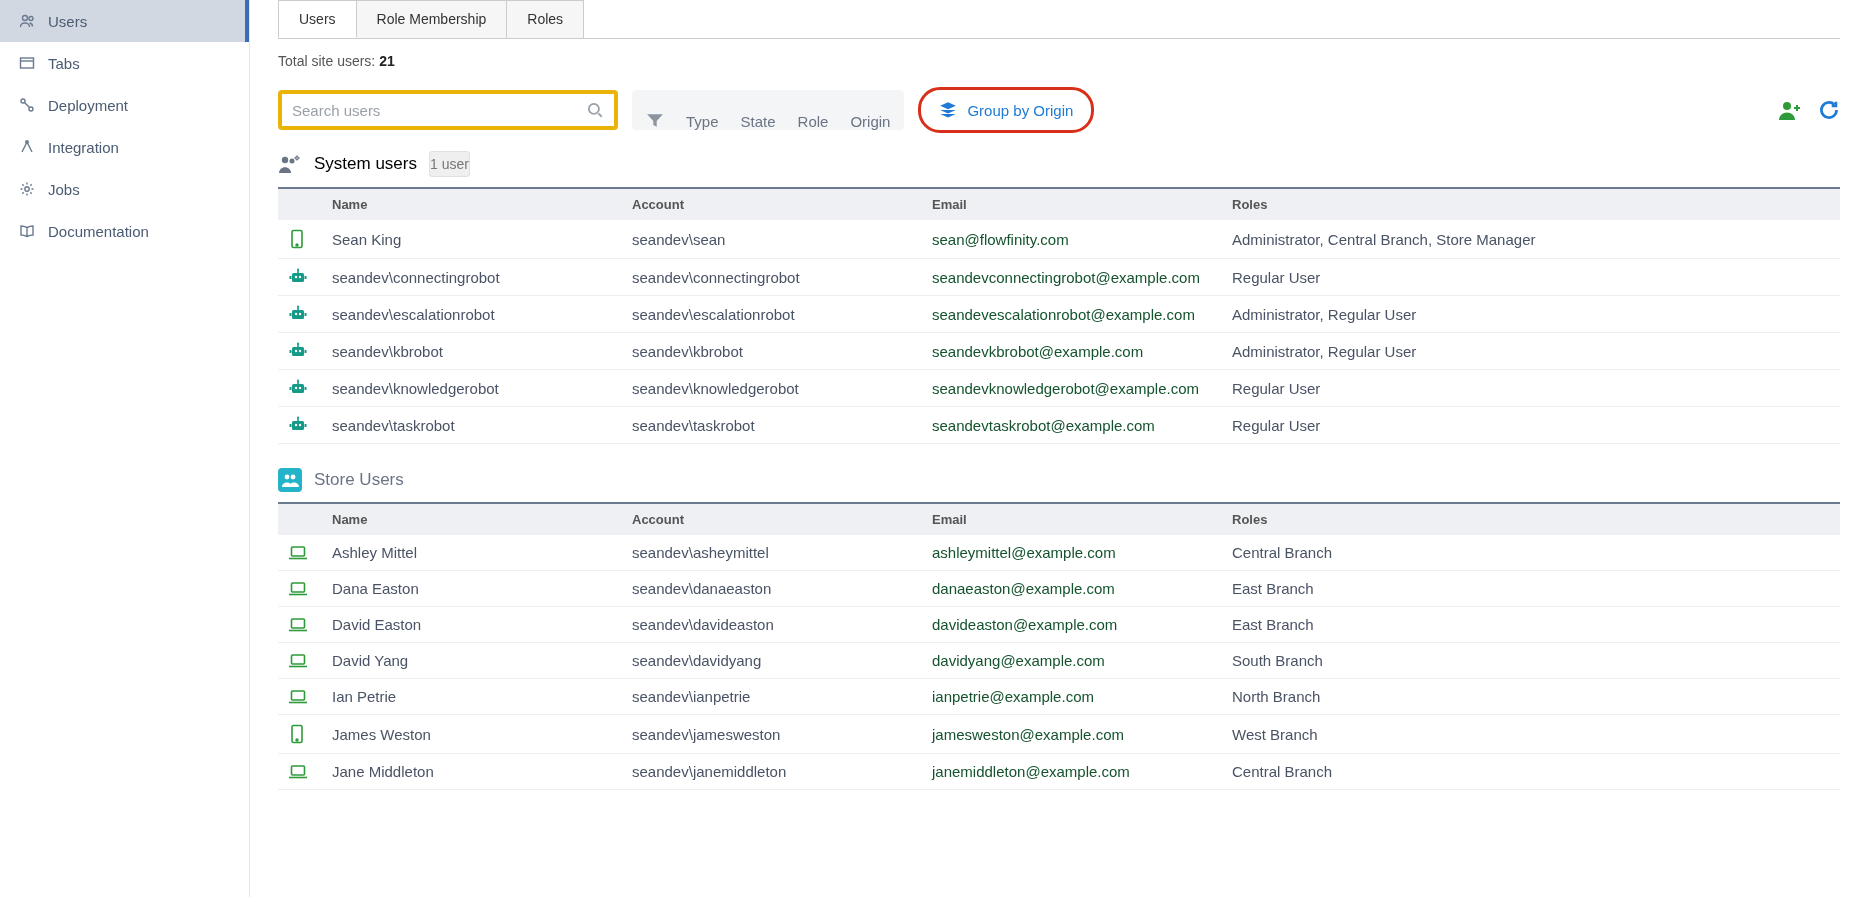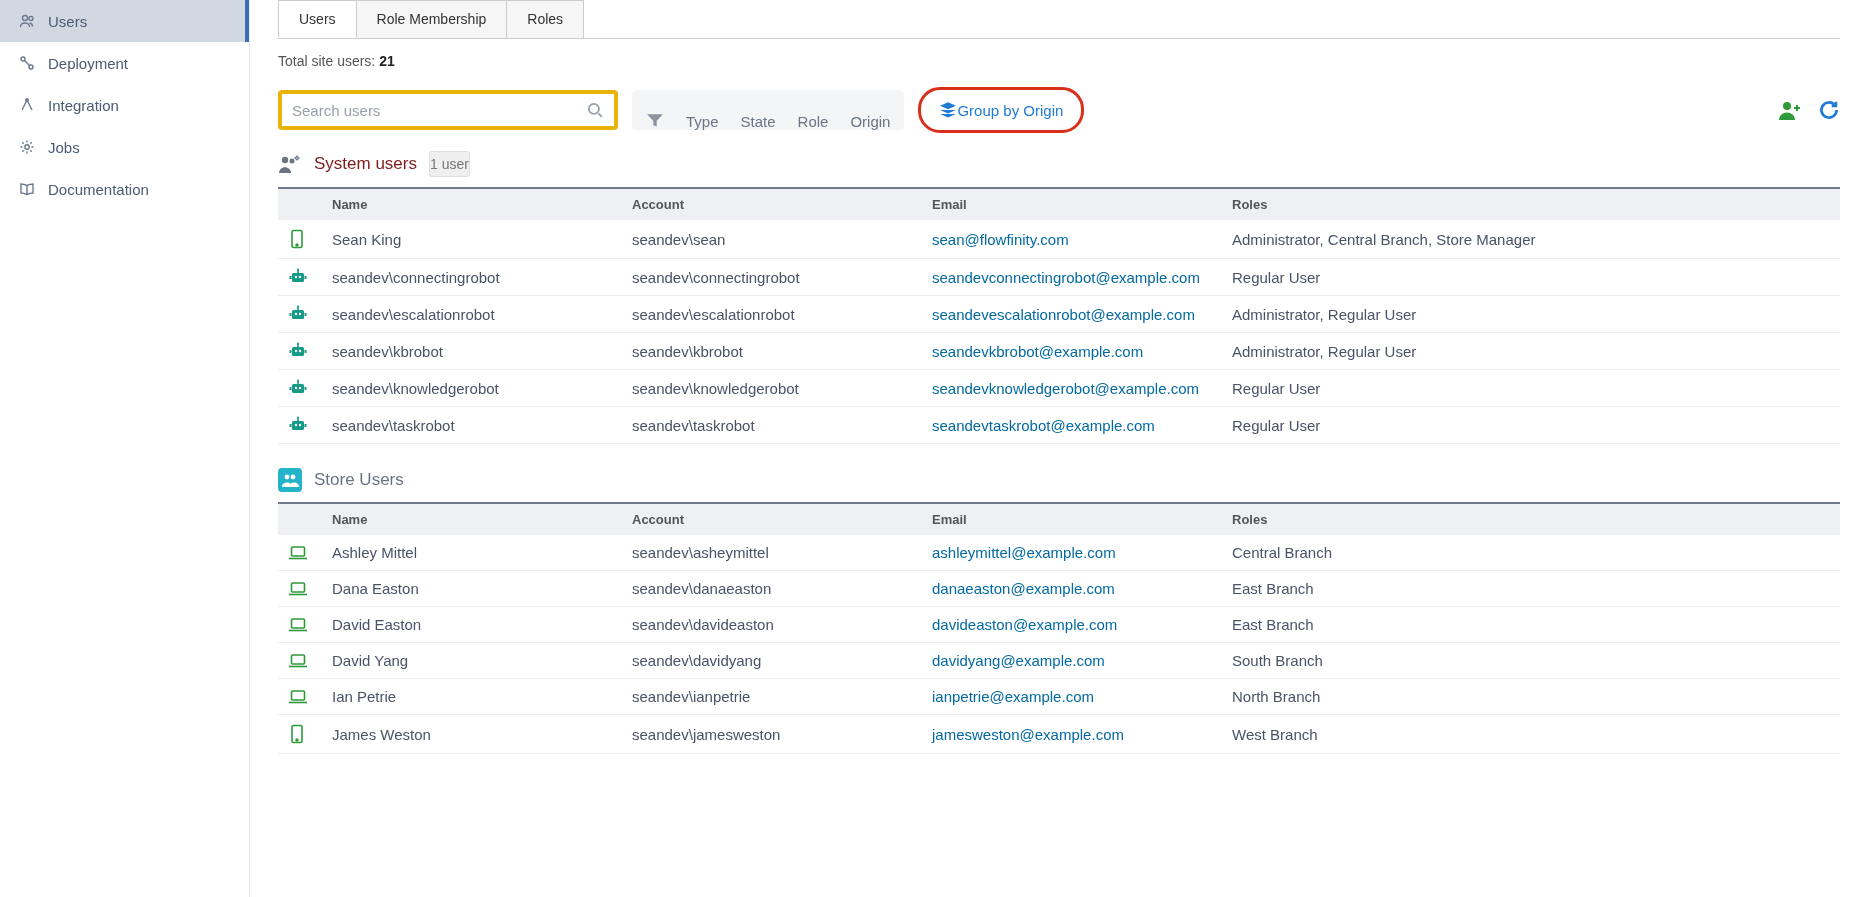--- a/index.html
+++ b/index.html
@@ -120,39 +120,40 @@
   }
   .filter-group .fitem { cursor:pointer; }
   .filter-group .ficon { color:#8c94a0; }
 
   .group-origin {
     display:flex; align-items:center;
     border: 3px solid #d9301c;
     border-radius: 22px;
     height:46px;
     padding: 16px 18px;
+    gap:10px;
     color:#1f7bd6;
     font-size:15px;
     cursor:pointer;
   }
   .group-origin .gicon { color:#1f7bd6; }
 
   .toolbar-spacer { flex:1; }
   .action-icons { display:flex; gap:16px; align-items:center; }
   .action-icons .aicon { cursor:pointer; }
 
   
   .group-header {
     display:flex; align-items:center; gap:12px;
     margin: 8px 0 10px 0;
   }
   .group-header .gh-icon {
     width: 24px; height:24px; display:inline-flex; align-items:center; justify-content:center;
   }
-  .group-header .gh-title { font-size:17px; color:#7f1d1d; }
+  .group-header .gh-title { font-size:17px; color:#000000; }
   .group-header .gh-badge {
     background:#efefef; border:1px solid #e0e0e0; border-radius:3px;
     padding: 4px 0; color:#777; font-size:14px;
   }
   .group-header.store .gh-icon {
     background:#23b4c9; border-radius:4px; color:#fff;
   }
   .group-header.store .gh-title { color:#6a7485; }
 
   
@@ -172,21 +173,21 @@
     padding: 8px 10px;
     font-size:13px;
   }
   table.user-table td {
     padding: 9px 10px;
     border-bottom: 1px solid #eceef1;
     color:#4a5365;
     font-size:15px;
     vertical-align: middle;
   }
-  table.user-table td.email { color:#0369a1; }
+  table.user-table td.email { color:#14532d; }
   table.user-table td.iconcell { width:44px; text-align:center; }
   .col-name   { width: 300px; }
   .col-account{ width: 300px; }
   .col-email  { width: 300px; }
   .col-roles  { }
 
   svg { display:block; }
 </style>
 </head>
 <body>
@@ -195,20 +196,29 @@
   <div class="sidebar-item active">
     <span class="icn">
       <svg width="16" height="16" viewBox="0 0 16 16" fill="none" stroke="#6b7a90" stroke-width="1.4">
           <circle cx="6" cy="5" r="2.5"></circle>
           <path d="M1.5 14c0-2.5 2-4 4.5-4s4.5 1.5 4.5 4"></path>
           <circle cx="12" cy="5.5" r="2"></circle>
           <path d="M10.5 10c1.8.3 3 1.5 3 3.5"></path>
         </svg>
     </span>
     <span>Users</span>
+  </div>
+  <div class="sidebar-item">
+    <span class="icn">
+      <svg width="16" height="16" viewBox="0 0 16 16" fill="none" stroke="#6b7a90" stroke-width="1.4">
+          <rect x="1.5" y="3" width="13" height="10"></rect>
+          <path d="M1.5 6h13"></path>
+        </svg>
+    </span>
+    <span>Tabs</span>
   </div>
   <div class="sidebar-item">
     <span class="icn">
       <svg width="16" height="16" viewBox="0 0 16 16" fill="none" stroke="#6b7a90" stroke-width="1.4">
           <circle cx="4" cy="4" r="2"></circle>
           <circle cx="12" cy="12" r="2"></circle>
           <path d="M5.5 5.5L10.5 10.5"></path>
         </svg>
     </span>
     <span>Deployment</span>
@@ -514,16 +524,28 @@
             <svg width="18" height="20" viewBox="0 0 14 20" fill="none" stroke="#2e9a3a" stroke-width="1.6">
               <rect x="2" y="1.5" width="10" height="17" rx="1.5"></rect>
               <circle cx="7" cy="16" r="0.9" fill="#2e9a3a"></circle>
             </svg>
           </td>
           <td>James Weston</td>
           <td>seandev\jamesweston</td>
           <td class="email">jamesweston@example.com</td>
           <td>West Branch</td>
         </tr>
+        <tr>
+          <td class="iconcell">
+            <svg width="20" height="16" viewBox="0 0 20 16" fill="none" stroke="#2e9a3a" stroke-width="1.6">
+              <rect x="3.5" y="2" width="13" height="9" rx="1"></rect>
+              <path d="M1 13.5h18"></path>
+            </svg>
+          </td>
+          <td>Jane Middleton</td>
+          <td>seandev\janemiddleton</td>
+          <td class="email">janemiddleton@example.com</td>
+          <td>Central Branch</td>
+        </tr>
       </tbody>
   </table>
 
 </div>
 
 </body></html>

